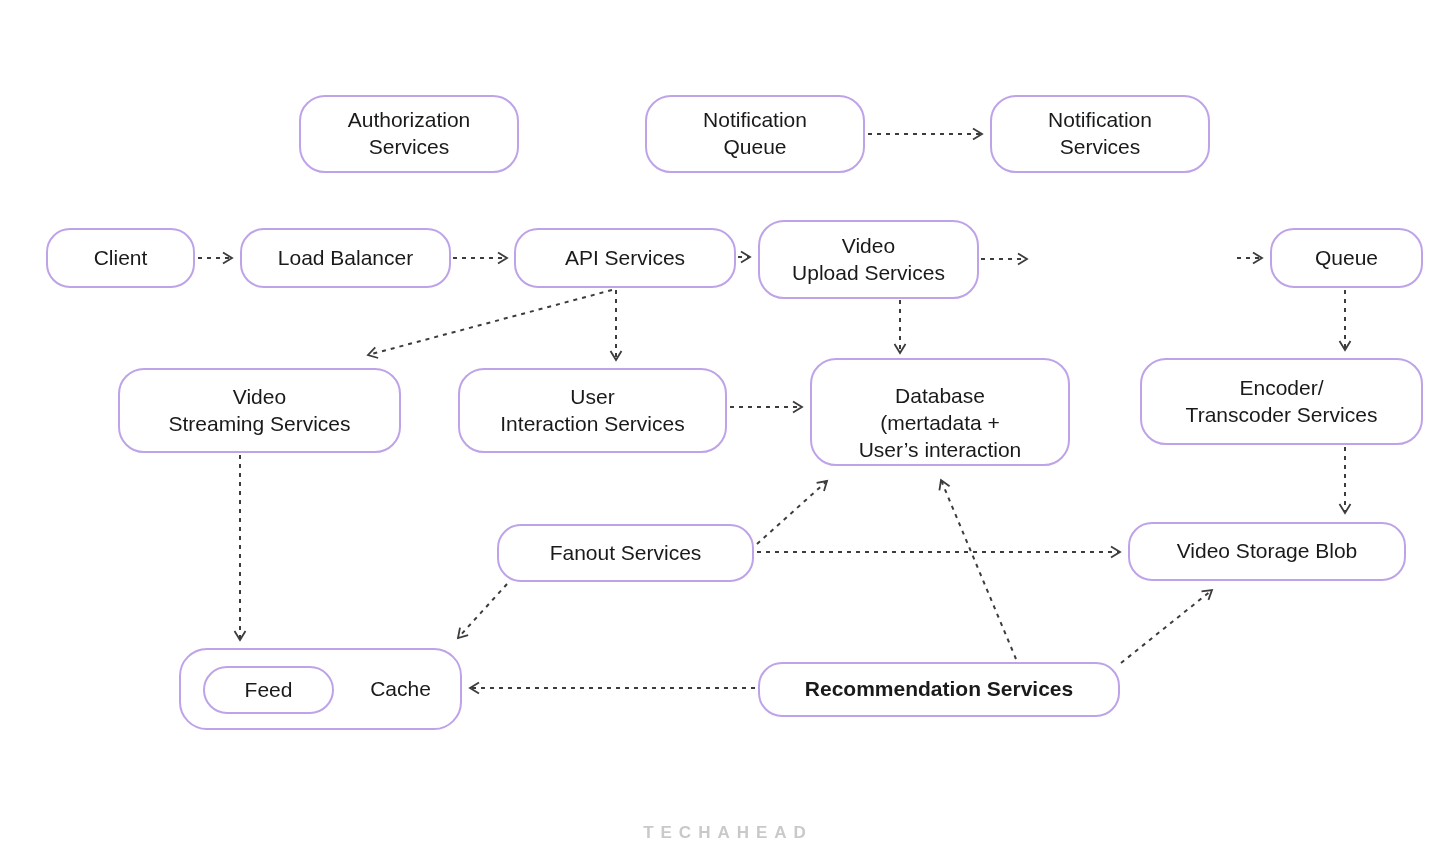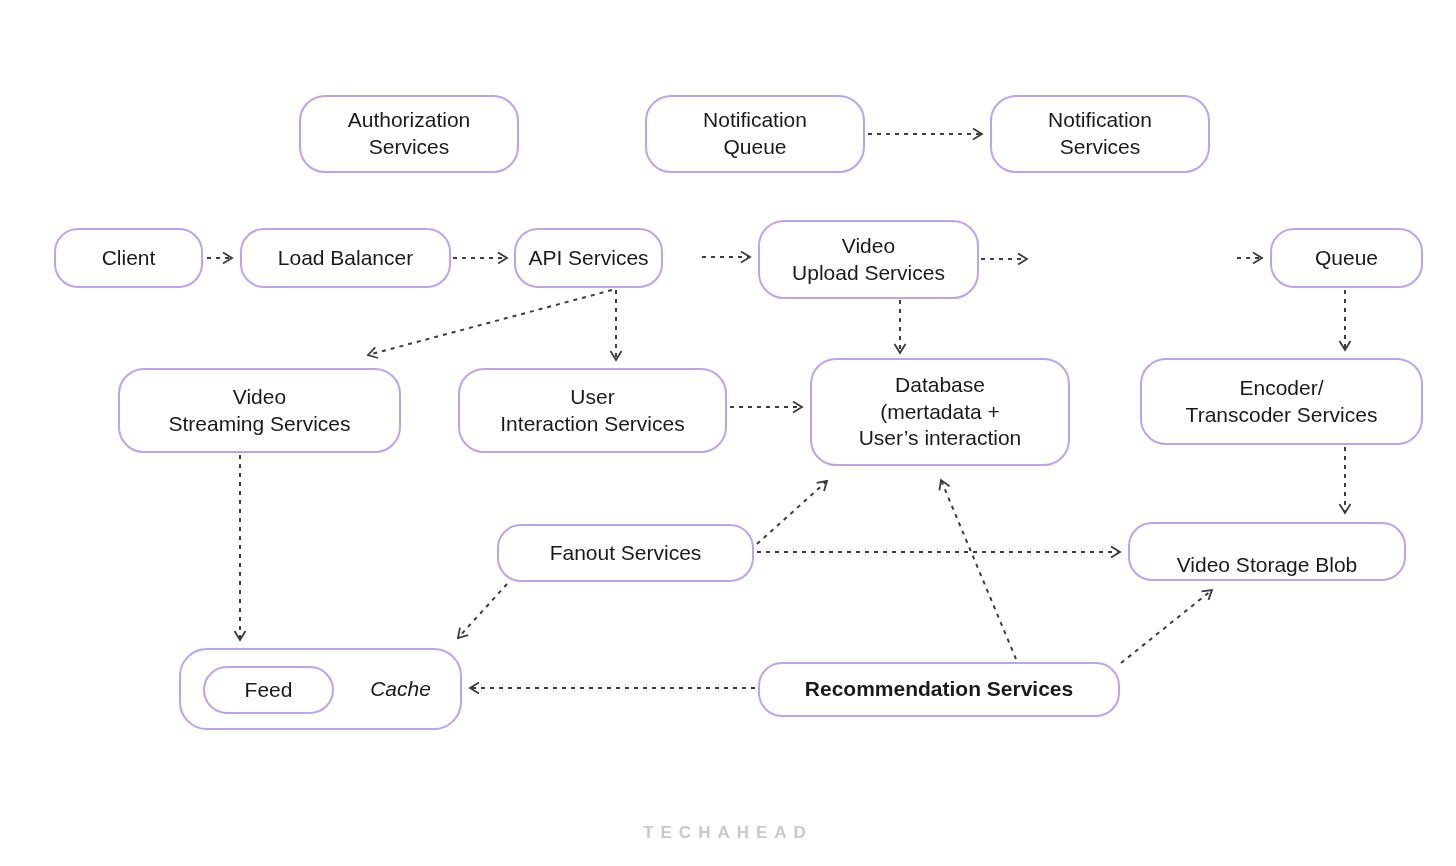--- a/index.html
+++ b/index.html
@@ -33,48 +33,47 @@
     justify-content: center;
     text-align: center;
     font-size: 21px;
     line-height: 1.28;
     color: #1a1a1a;
     white-space: pre-line;
   }
   .n-auth   { left: 299px;  top: 95px;  width: 220px; height: 78px; }
   .n-nq     { left: 645px;  top: 95px;  width: 220px; height: 78px; }
   .n-ns     { left: 990px;  top: 95px;  width: 220px; height: 78px; }
-  .n-client { left: 54px;   top: 228px; width: 149px; height: 60px; border-radius: 24px; }
+  .n-client { left: 46px;   top: 228px; width: 149px; height: 60px; border-radius: 24px; }
   .n-lb     { left: 240px;  top: 228px; width: 211px; height: 60px; border-radius: 24px; text-align: right; }
-  .n-api    { left: 514px;  top: 228px; width: 149px; height: 60px; border-radius: 24px; }
+  .n-api    { left: 514px;  top: 228px; width: 222px; height: 60px; border-radius: 24px; }
   .n-vup    { left: 758px;  top: 220px; width: 221px; height: 79px; }
   .n-pbs    { left: 1034px; top: 220px; width: 200px; height: 79px; }
   .n-queue  { left: 1270px; top: 228px; width: 153px; height: 60px; border-radius: 24px; }
   .n-vss    { left: 118px;  top: 368px; width: 283px; height: 85px; }
   .n-uis    { left: 458px;  top: 368px; width: 269px; height: 85px; }
-  .n-db     { left: 810px;  top: 358px; width: 260px; height: 108px; }
+  .n-db     { left: 810px;  top: 358px; width: 260px; height: 108px; align-items: flex-end; }
   .n-enc    { left: 1140px; top: 358px; width: 283px; height: 87px; }
   .n-fanout { left: 497px;  top: 524px; width: 257px; height: 58px; border-radius: 24px; }
-  .n-vsb    { left: 1128px; top: 522px; width: 278px; height: 59px; border-radius: 24px; align-items: flex-end; }
+  .n-vsb    { left: 1128px; top: 522px; width: 278px; height: 59px; border-radius: 24px; }
   .n-rec    { left: 758px;  top: 662px; width: 362px; height: 55px; border-radius: 24px; font-weight: bold; }
   .n-cache  { left: 179px;  top: 648px; width: 283px; height: 82px; border-radius: 28px; }
   .n-feed   {
     position: absolute;
     left: 22px; top: 16px;
     width: 131px; height: 48px;
     border-radius: 24px;
     text-align: right;
   }
   .cache-label {
     position: absolute;
     left: 160px; right: 0; top: 0; bottom: 0;
     display: flex;
     align-items: center;
     justify-content: center;
-    font-style: italic;
   }
   .watermark {
     position: absolute;
     left: 50%;
     top: 823px;
     transform: translateX(-50%);
     font-size: 17px;
     font-weight: 700;
     letter-spacing: 7px;
     color: #c9c9c9;

